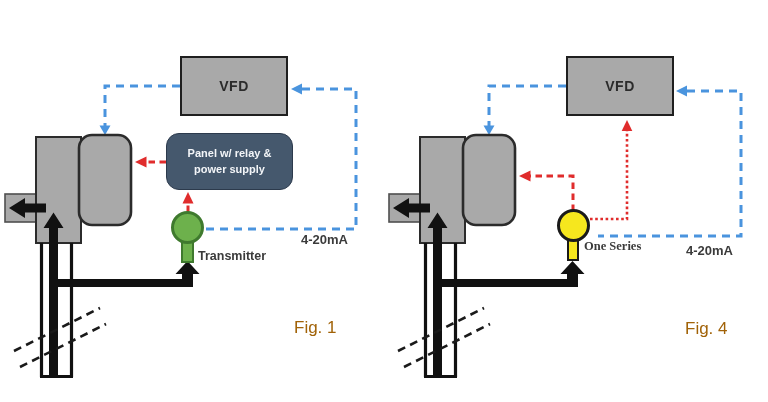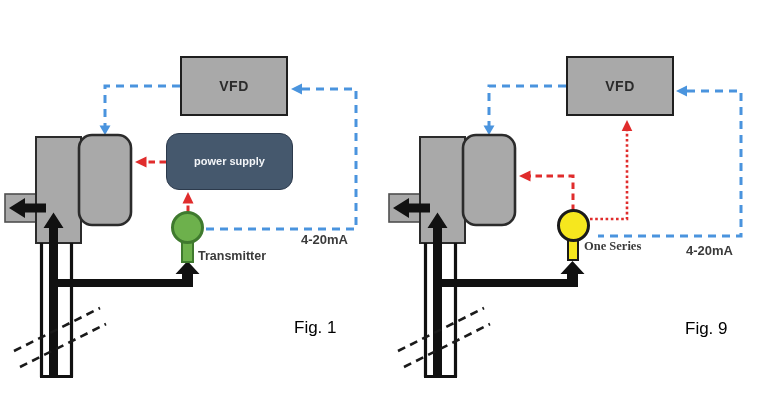--- a/index.html
+++ b/index.html
@@ -28,21 +28,21 @@
   }
   .sensor-circle.green{background:var(--green-sensor,#6db14c);border:3px solid #3f7a2e;}
   .sensor-circle.yellow{background:var(--yellow-sensor,#f6e71e);border:3px solid #1a1a1a;}
   .sensor-stem{position:absolute;box-sizing:border-box;z-index:2;border-top:none !important;}
   .sensor-stem.green{background:var(--green-sensor,#6db14c);border:2.5px solid #3f7a2e;}
   .sensor-stem.yellow{background:var(--yellow-sensor,#f6e71e);border:2.5px solid #1a1a1a;}
 
   .label{position:absolute;color:#3b3b3b;white-space:nowrap;}
   .sensor-label{font-size:12.5px;font-weight:600;}
   .signal-label{font-size:13px;font-weight:600;}
-  .fig-caption{position:absolute;font-size:17px;font-weight:400;color:#000000;}
+  .fig-caption{position:absolute;font-size:17px;font-weight:400;color:#a16207;}
 
   .blue-line{fill:none;stroke:var(--blue-signal,#4a94de);stroke-width:3;stroke-dasharray:8 6;}
   .blue-head{fill:var(--blue-signal,#4a94de);stroke:none;}
   .red-dash{fill:none;stroke:var(--red-signal,#e02c2c);stroke-width:3;stroke-dasharray:6.5 4.5;}
   .red-dot{fill:none;stroke:var(--red-signal,#e02c2c);stroke-width:2.6;stroke-dasharray:2.6 2.6;}
   .red-head{fill:var(--red-signal,#e02c2c);stroke:none;}
   .pipe-line{stroke:#111;}
   .break-line{stroke:#1a1a1a;stroke-width:2.6;stroke-dasharray:8 5.5;fill:none;}
 </style>
 </head>
@@ -82,20 +82,21 @@
         <path d="M53 263 H182 V258 H175.5 L187.5 245 L199.5 258 H193 V271 H53 Z" fill="#111"></path>
         <line class="break-line" x1="14" y1="335" x2="100" y2="292"></line>
         <line class="break-line" x1="20" y1="351" x2="106" y2="308"></line>
       </g>
     </svg>
 
     <div class="vfd-box" style="left:180px;top:40px;width:108px;height:60px;">
       <span>VFD</span>
     </div>
     <div class="panel-box" style="left:166px;top:117px;width:127px;height:57px;">
+      <div>Panel w/ relay &amp;</div>
       <div>power supply</div>
     </div>
     <div class="sensor-stem green" style="left:181px;top:226px;width:13px;height:21px;"></div>
     <div class="sensor-circle green" style="left:171px;top:195px;"></div>
     <div class="label sensor-label" style="left:198px;top:233px;">Transmitter</div>
     <div class="label signal-label" style="left:301px;top:216px;">4-20mA</div>
     <div class="fig-caption" style="left:294px;top:302px;">Fig. 1</div>
   </section>
 
   <section class="figure" id="fig2">
@@ -133,16 +134,16 @@
       </g>
     </svg>
 
     <div class="vfd-box" style="left:182px;top:40px;width:108px;height:60px;">
       <span>VFD</span>
     </div>
     <div class="sensor-stem yellow" style="left:183px;top:224px;width:12px;height:21px;"></div>
     <div class="sensor-circle yellow" style="left:172.5px;top:193px;"></div>
     <div class="label sensor-label" style="left:200px;top:223px;font-family:Liberation Serif, serif;">One Series</div>
     <div class="label signal-label" style="left:302px;top:227px;">4-20mA</div>
-    <div class="fig-caption" style="left:301px;top:303px;">Fig. 9</div>
+    <div class="fig-caption" style="left:301px;top:303px;">Fig. 4</div>
   </section>
 
 </div>
 
 </body></html>

